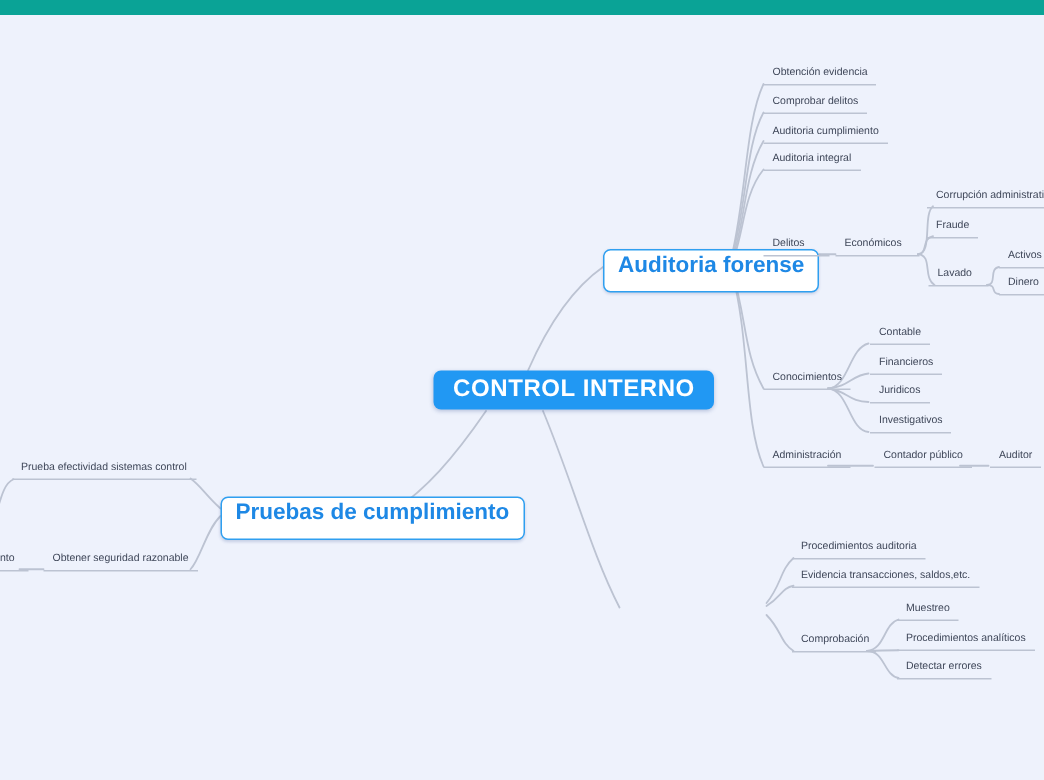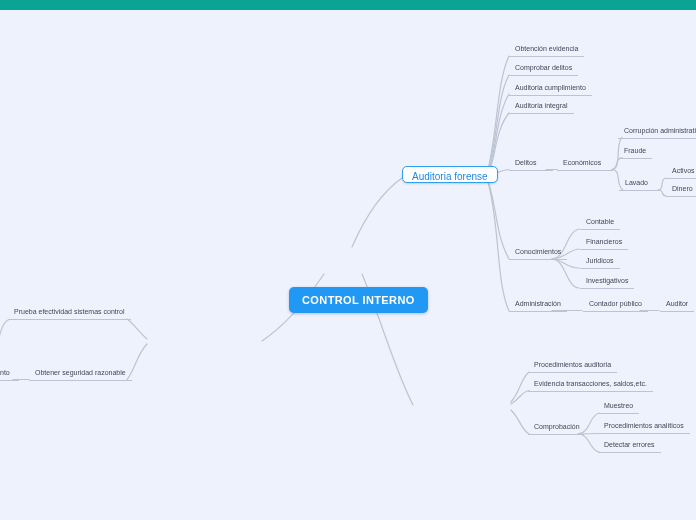--- a/index.html
+++ b/index.html
@@ -19,35 +19,34 @@
     font-size:7px;line-height:8px;white-space:nowrap;
     color:#3f4759;
     padding:2px 6px 3px 6px;
     border-bottom:1px solid #bcc3d2;
   }
   .bnode{
     position:absolute;
     background:#ffffff;
     border:1.5px solid #2f9ff0;
     border-radius:5px;
-    padding:4px 9px 0 9px;
-    font-size:10px;line-height:11px;font-weight:normal;
+    padding:4px 9px 12px 9px;
+    font-size:15px;line-height:11px;font-weight:bold;
     color:#1e88e5;white-space:nowrap;
     box-shadow:0 1px 2px rgba(40,70,140,0.20);
   }
   .root-node{
     position:absolute;
     background:#2198f3;
     border-radius:5px;
     padding:7px 13px;
-    font-size:11px;line-height:12px;font-weight:bold;
+    font-size:16px;line-height:12px;font-weight:bold;
     letter-spacing:0.4px;
     color:#ffffff;white-space:nowrap;
     box-shadow:0 1px 3px rgba(40,70,140,0.30);
-    margin-top:40px;
   }
 </style>
 </head>
 <body>
 
 <div class="topbar"></div>
 
 <div class="canvas">
 
   <svg class="lines" width="696" height="520" viewBox="0 0 696 520">
@@ -94,20 +93,21 @@
       <path d="M 578,434 C 590,433 589,416 599,413"></path>
       <path d="M 578,434 C 588,433.5 592,433.5 599,433.5"></path>
       <path d="M 578,434 C 590,434 589,450 599,452"></path>
     </g>
   </svg>
 
   <div class="root-node" style="left:289px;top:247px;">CONTROL INTERNO</div>
 
   <div class="bnode" style="left:402px;top:166px;">Auditoria forense</div>
 
+  <div class="bnode" style="left:147px;top:331px;">Pruebas de cumplimiento</div>
 
 
   <div class="leaf" style="left:509px;top:43px;">Obtención evidencia</div>
   <div class="leaf" style="left:509px;top:62px;">Comprobar delitos</div>
   <div class="leaf" style="left:509px;top:82px;">Auditoria cumplimiento</div>
   <div class="leaf" style="left:509px;top:100px;">Auditoria integral</div>
 
   <div class="leaf" style="left:509px;top:157px;width:32px;">Delitos</div>
   <div class="leaf" style="left:557px;top:157px;width:44px;">Económicos</div>
   <div class="leaf" style="left:618px;top:125px;">Corrupción administrativa</div>

